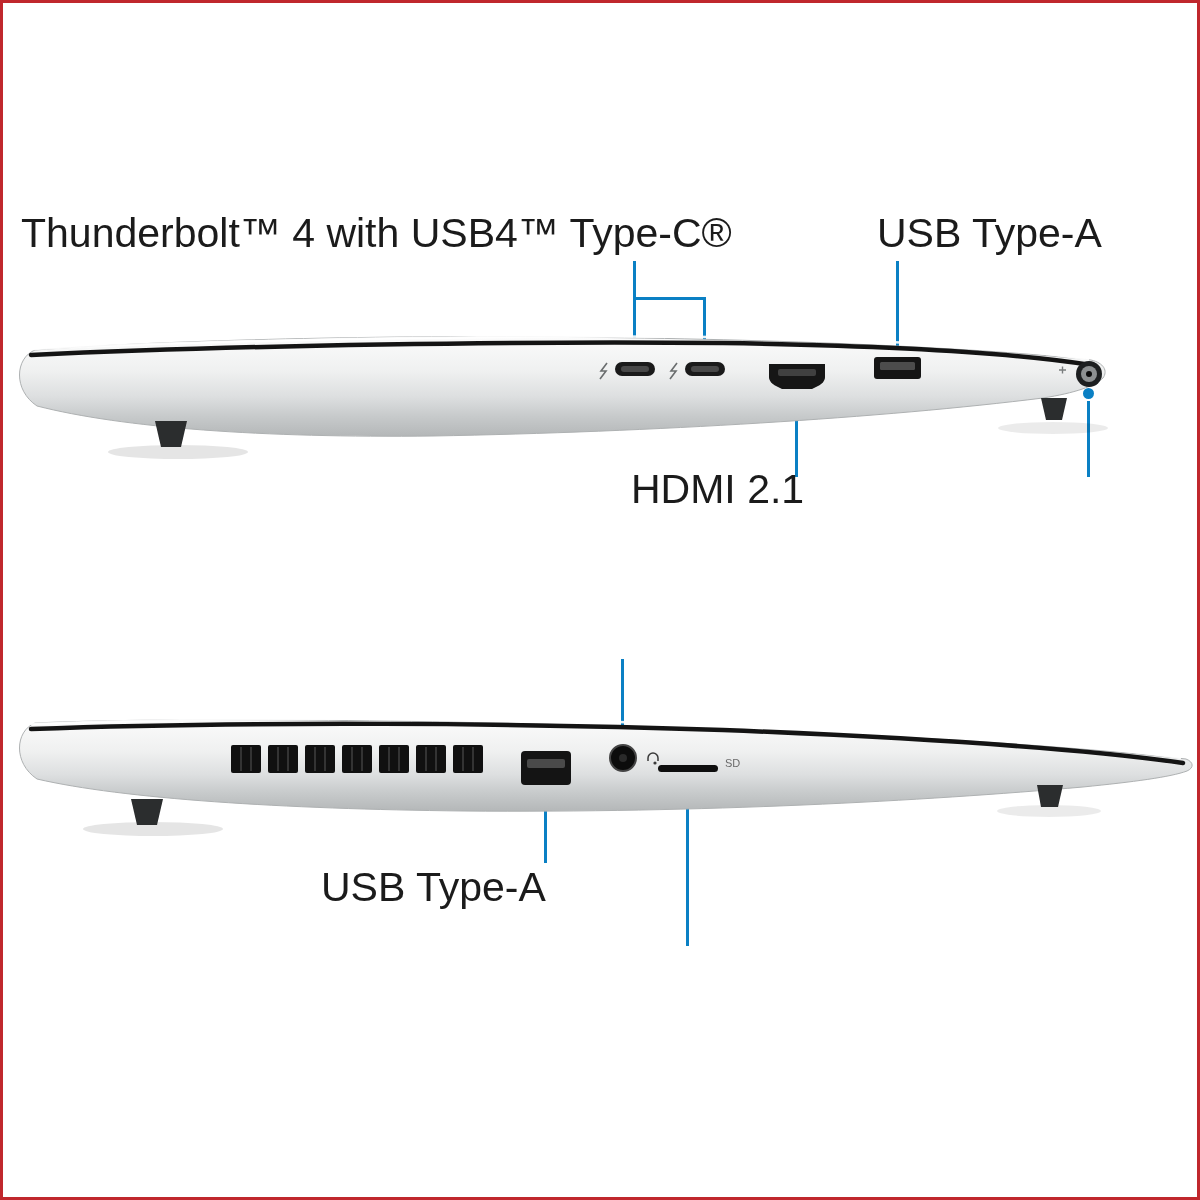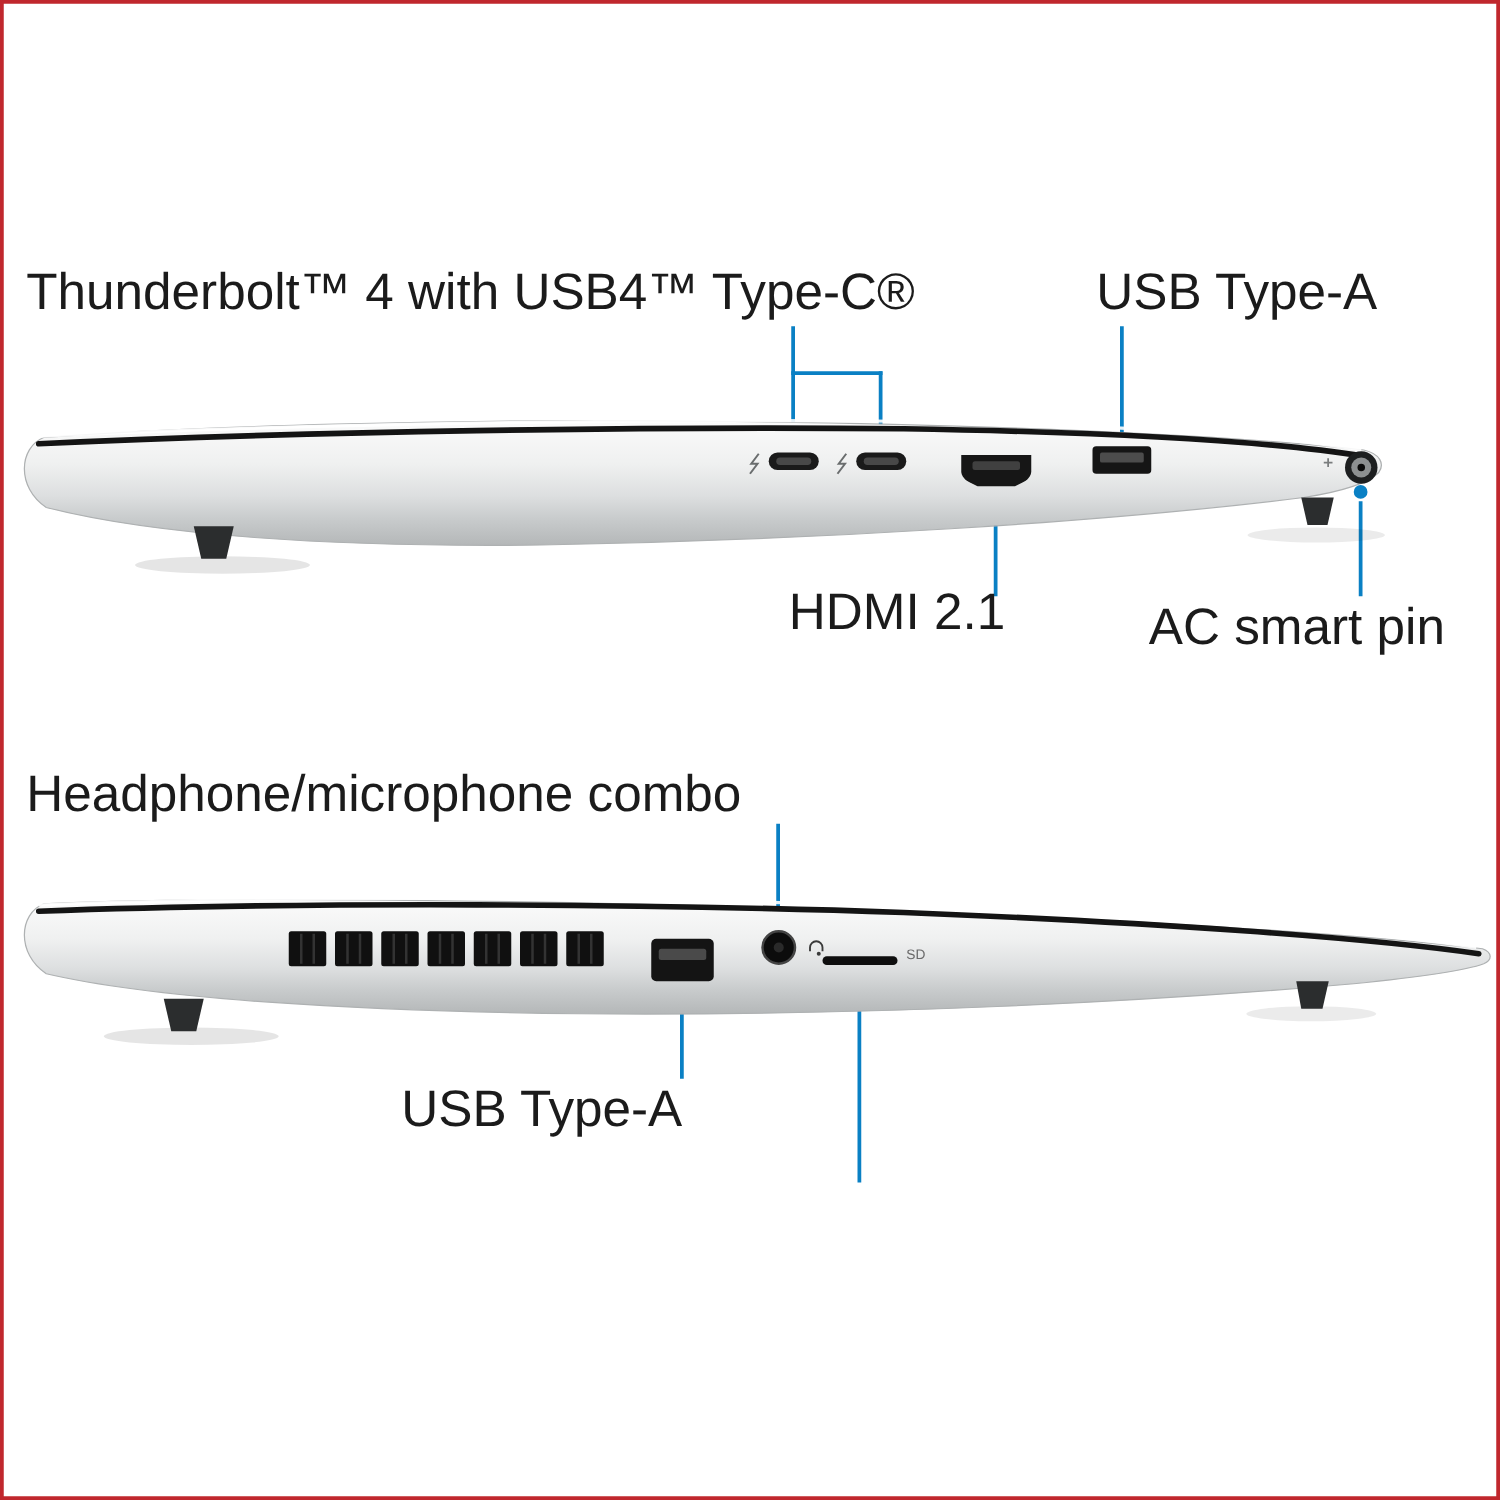--- a/index.html
+++ b/index.html
@@ -116,23 +116,21 @@
     </g>
     <path d="M 1056,52 h 7 m -3.5,-3.5 v 7" stroke="#7a7d7e" stroke-width="1.4"></path>
     <g>
       <circle cx="1086" cy="56" r="13" fill="#1d1f20"></circle>
       <circle cx="1086" cy="56" r="8" fill="#8d9091"></circle>
       <circle cx="1086" cy="56" r="3" fill="#0b0b0b"></circle>
     </g>
   </svg>
 
   <div class="lbl lbl-hdmi">HDMI 2.1</div>
-  <div class="lbl lbl-ac">AC smart pin</div>
 
-  <div class="lbl lbl-headphone">Headphone/microphone combo</div>
 
   <div class="vline l-hp"></div>
   <div class="dot d-hp"></div>
   <div class="vline l-usba-b"></div>
   <div class="dot d-usba-b"></div>
   <div class="vline l-sd"></div>
   <div class="dot d-sd"></div>
 
   <svg class="laptop laptop-bottom" viewBox="0 0 1200 150" aria-hidden="true">
     <defs>

